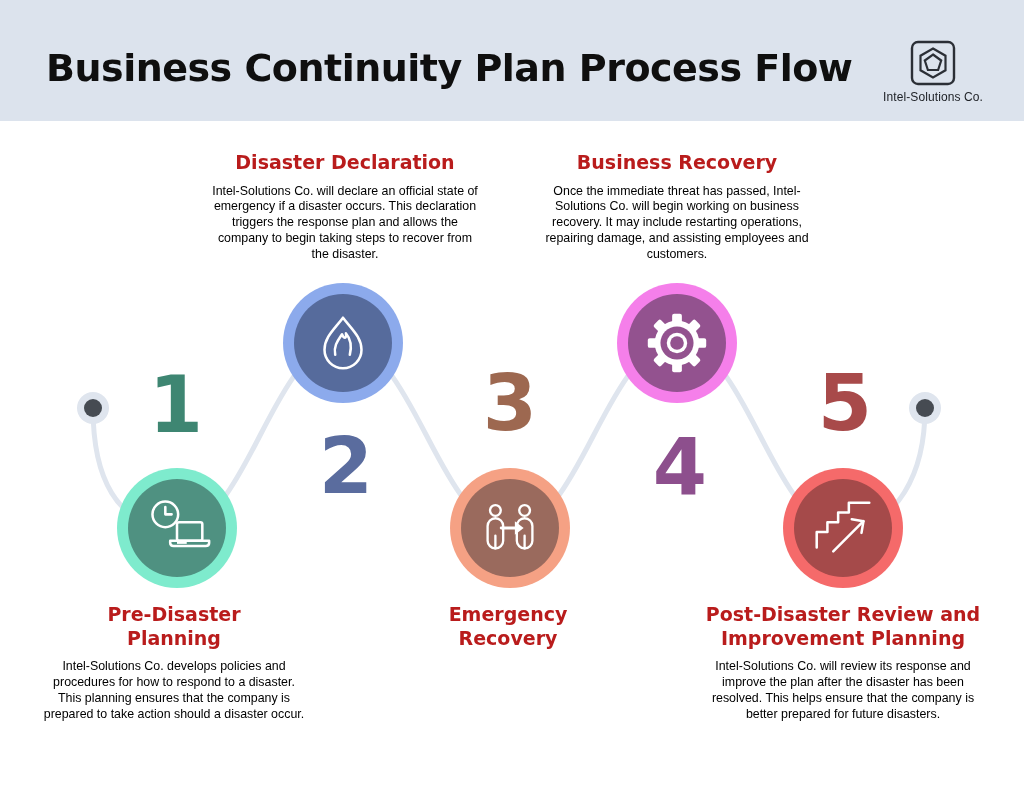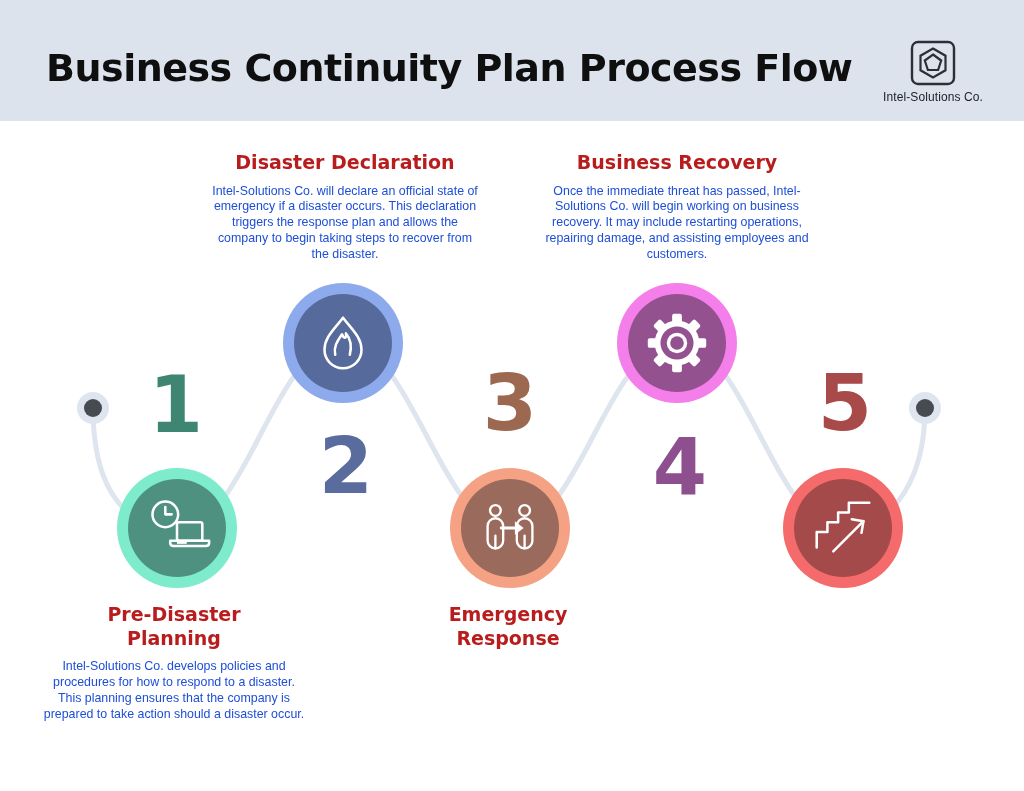--- a/index.html
+++ b/index.html
@@ -34,21 +34,21 @@
   .num-1{left:131px;top:360px;}
   .num-2{left:301px;top:421px;}
   .num-3{left:465px;top:358px;}
   .num-4{left:635px;top:422px;}
   .num-5{left:800px;top:358px;}
 
   
   .text-block{position:absolute;text-align:center;z-index:2;}
   .tb-heading{font-family:"DejaVu Sans",sans-serif;font-weight:700;font-size:19px;
               line-height:1.24;color:#b91c1c;white-space:pre-line;}
-  .tb-body{margin:9px auto 0 auto;width:268px;font-size:12.4px;line-height:1.28;color:#1d4ed8;}
+  .tb-body{margin:9px auto 0 auto;width:268px;font-size:12.4px;line-height:1.28;color:#000000;}
   .blk-top-a{left:195px;top:151px;width:300px;}
   .blk-top-b{left:527px;top:151px;width:300px;}
   .blk-bot-1{left:24px;top:603px;width:300px;}
   .blk-bot-2{left:358px;top:603px;width:300px;}
   .blk-bot-3{left:686px;top:603px;width:314px;}
   .blk-bot-3 .tb-body{width:282px;}
 </style>
 </head>
 <body>
 
@@ -170,16 +170,21 @@
 Planning</div>
     <div class="tb-body">Intel-Solutions Co. develops policies and procedures for how to respond to a disaster. This planning ensures that the company is prepared to take action should a disaster occur.</div>
   </div>
 
   <div class="text-block blk-top-b">
     <div class="tb-heading">Business Recovery</div>
     <div class="tb-body">Once the immediate threat has passed, Intel-Solutions Co. will begin working on business recovery. It may include restarting operations, repairing damage, and assisting employees and customers.</div>
   </div>
   <div class="text-block blk-bot-2">
     <div class="tb-heading">Emergency
-Response</div>
+Recovery</div>
+  </div>
+  <div class="text-block blk-bot-3">
+    <div class="tb-heading">Post-Disaster Review and
+Improvement Planning</div>
+    <div class="tb-body">Intel-Solutions Co. will review its response and improve the plan after the disaster has been resolved. This helps ensure that the company is better prepared for future disasters.</div>
   </div>
 
 </div>
 
 </body></html>

